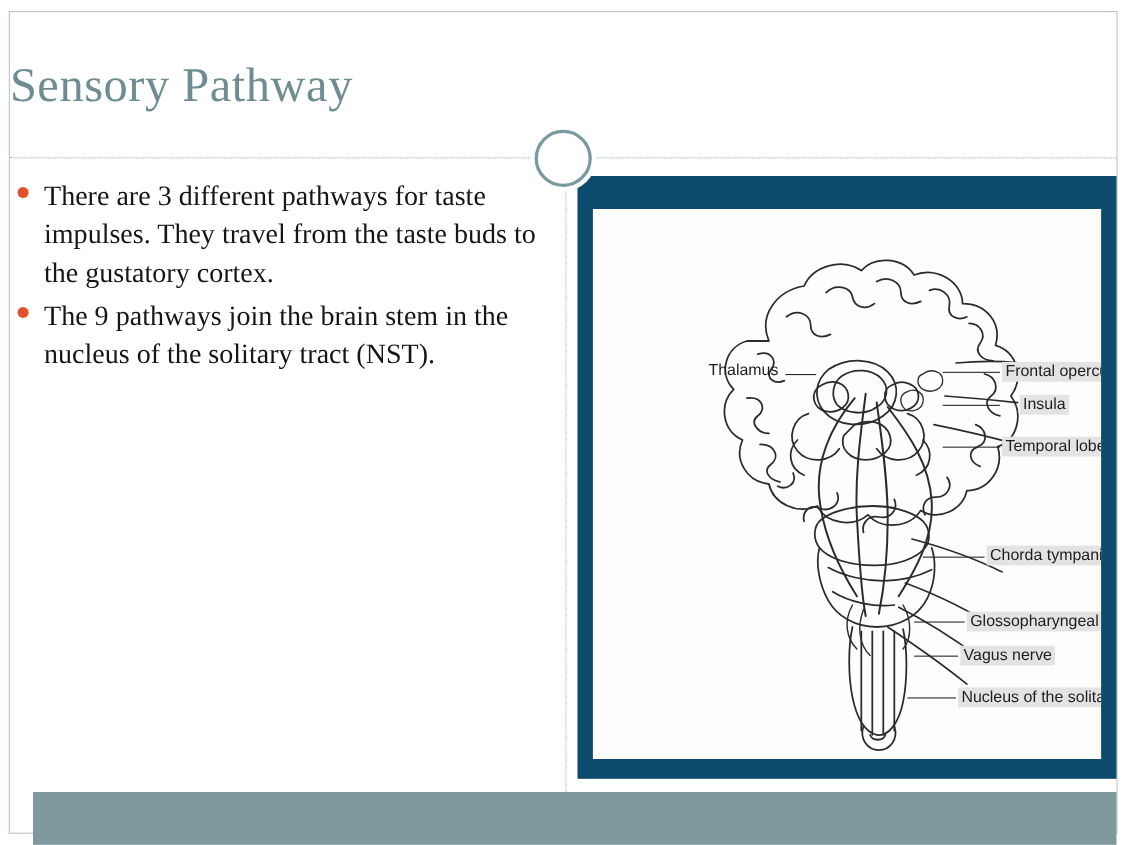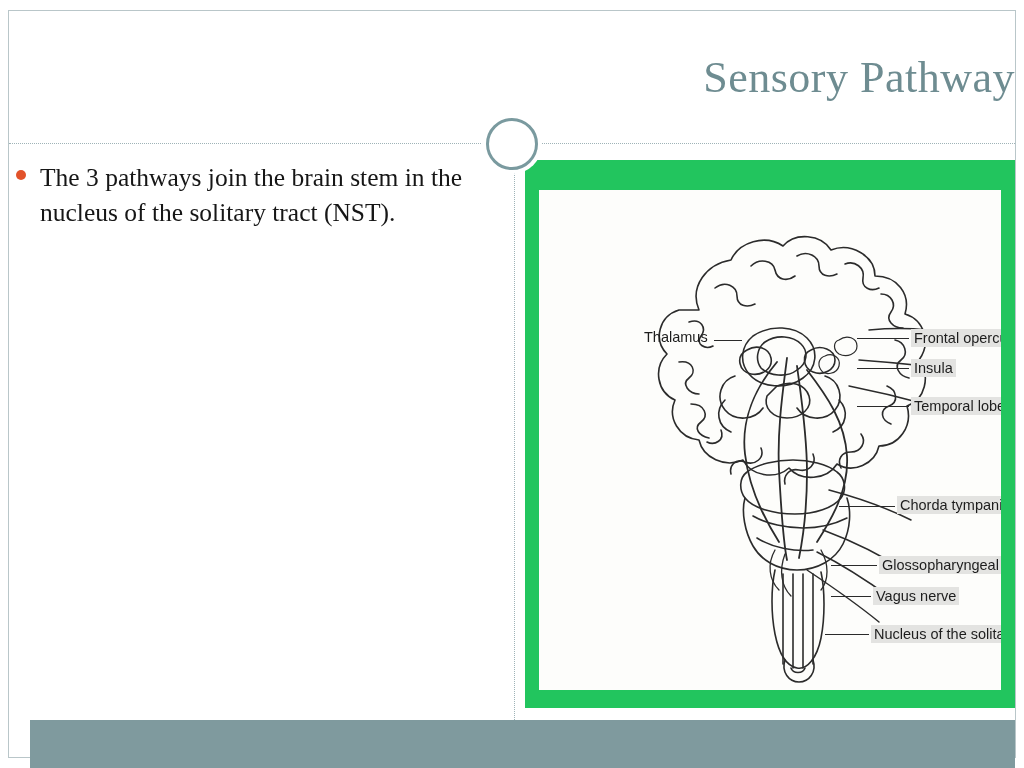--- a/index.html
+++ b/index.html
@@ -33,21 +33,21 @@
   }
   
   .title-area {
     position: absolute;
     left: 9px;
     top: 11px;
     width: 1006px;
     height: 132px;
     display: flex;
     align-items: center;
-    justify-content: flex-end;
+    justify-content: flex-start;
   }
   .slide-title {
     font-family: "Liberation Serif", serif;
     font-size: 44px;
     color: #6e8c91;
     font-weight: normal;
     letter-spacing: 0.5px;
   }
   
   .title-rule {
@@ -141,21 +141,21 @@
     height: 560px;
     border-left: 1px dotted #9fb3b7;
   }
   
   .img-panel {
     position: absolute;
     left: 525px;
     top: 0px;
     width: 490px;
     height: 548px;
-    background: #22c55e;
+    background: #0c4a6e;
     box-sizing: border-box;
     padding: 30px 14px 18px 14px;
   }
   .img-inner {
     width: 462px;
     height: 500px;
     background: #fdfdfb;
     position: relative;
     overflow: hidden;
   }
@@ -200,27 +200,31 @@
   <div class="title-rule"></div>
   <div class="ornament-inner"></div>
   <div class="ornament"></div>
 
   <div class="content">
 
     <div class="bottom-bar"></div>
 
     <div class="bullets">
 
-
-
-
-
       <div class="l1">
         <span class="bullet"></span>
-        <span>The 3 pathways join the brain stem in the nucleus of the solitary tract (NST).</span>
+        <span>There are 3 different pathways for taste impulses. They travel from the taste buds to the gustatory cortex.</span>
+      </div>
+
+
+
+
+      <div class="l1">
+        <span class="bullet"></span>
+        <span>The 9 pathways join the brain stem in the nucleus of the solitary tract (NST).</span>
       </div>
 
 
     </div>
 
     <div class="v-divider"></div>
 
     <div class="img-panel">
       <div class="img-inner">
 
@@ -303,21 +307,21 @@
         <div class="leader" style="left:318px; top:148px; width:52px;"></div>
         <div class="leader" style="left:318px; top:178px; width:52px;"></div>
         <div class="leader" style="left:318px; top:216px; width:52px;"></div>
         <div class="leader" style="left:300px; top:316px; width:56px;"></div>
         <div class="leader" style="left:292px; top:375px; width:46px;"></div>
         <div class="leader" style="left:292px; top:406px; width:40px;"></div>
         <div class="leader" style="left:286px; top:444px; width:44px;"></div>
 
         <span class="fig-label nobg" style="left:102px; top:138px;">Thalamus</span>
         <span class="fig-label" style="left:372px; top:139px;">Frontal operculum</span>
-        <span class="fig-label" style="left:372px; top:169px;">Insula</span>
+        <span class="fig-label" style="left:388px; top:169px;">Insula</span>
         <span class="fig-label" style="left:372px; top:207px;">Temporal lobes</span>
         <span class="fig-label" style="left:358px; top:306px;">Chorda tympani nerve</span>
         <span class="fig-label" style="left:340px; top:366px;">Glossopharyngeal nerve</span>
         <span class="fig-label" style="left:334px; top:397px;">Vagus nerve</span>
         <span class="fig-label" style="left:332px; top:435px;">Nucleus of the solitary tract</span>
 
       </div>
     </div>
 
   </div>

